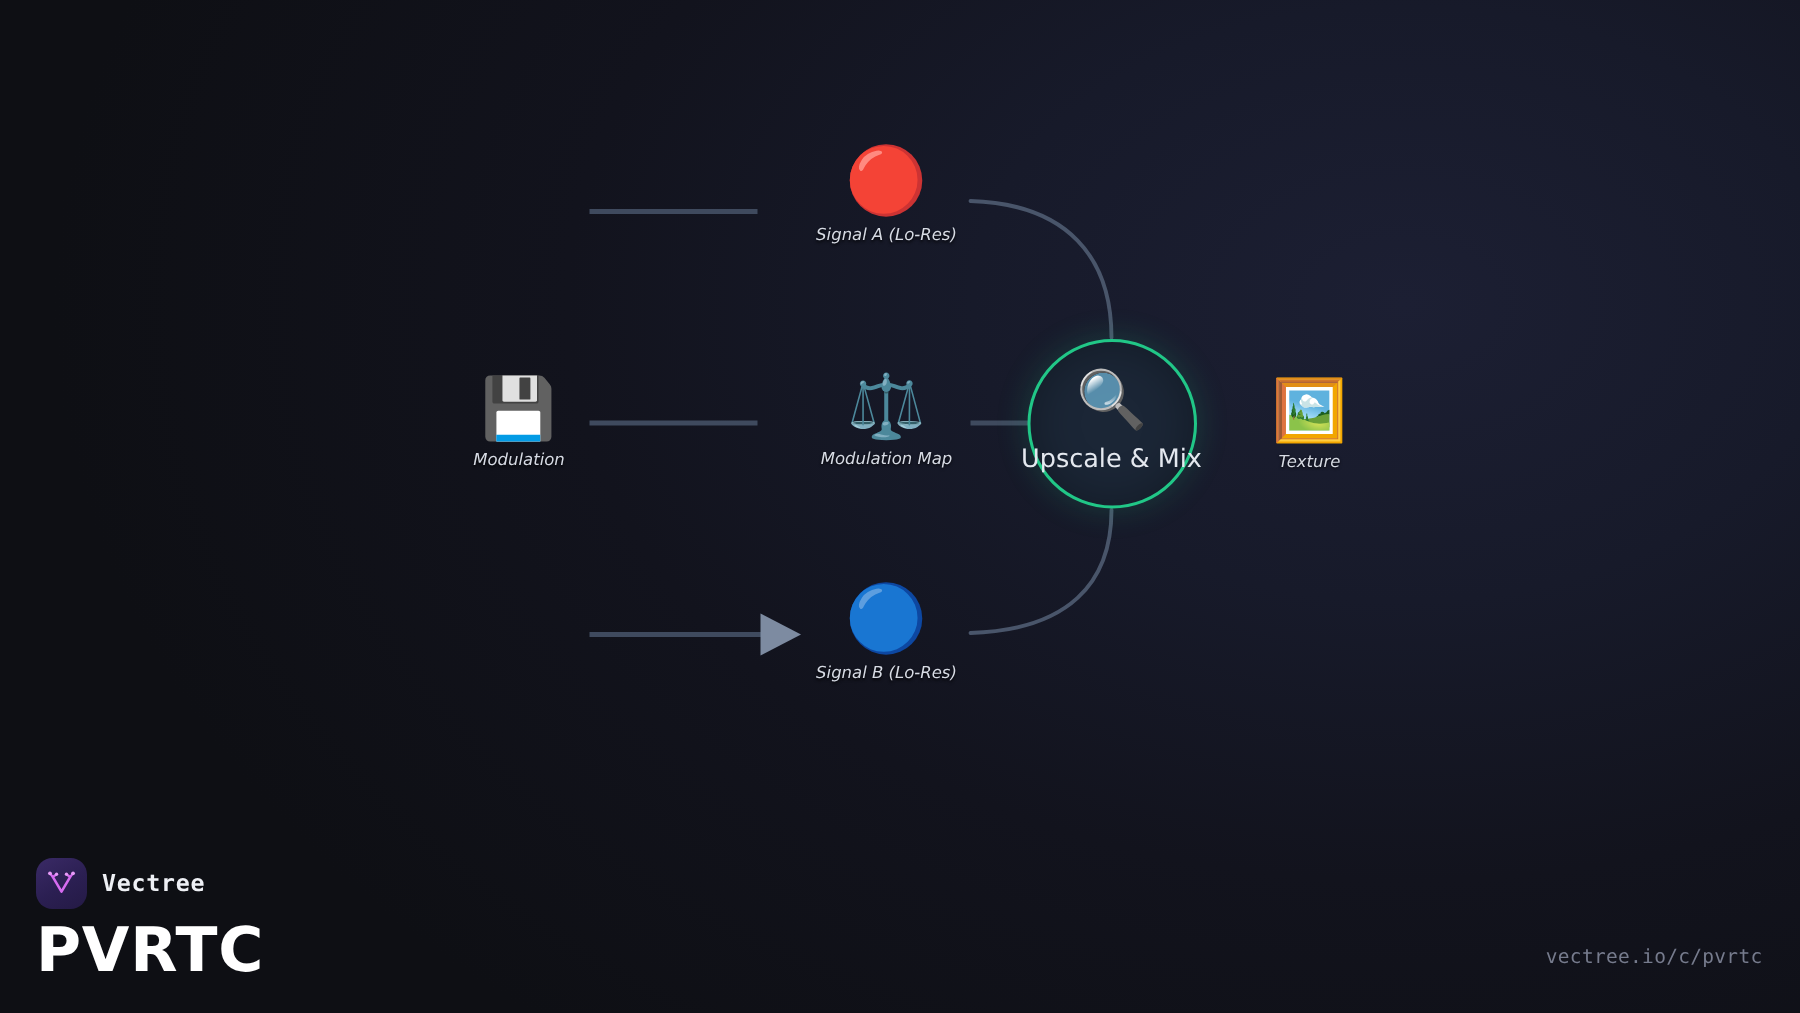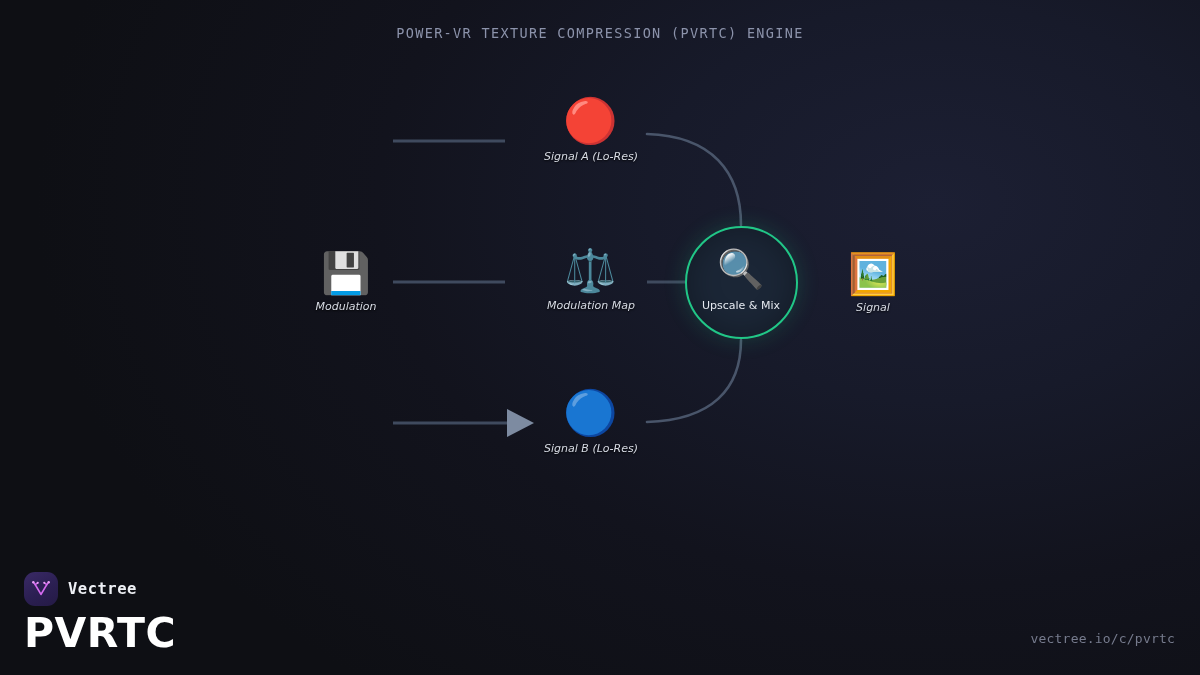--- a/index.html
+++ b/index.html
@@ -92,21 +92,21 @@
     align-items: center;
     justify-content: center;
     box-sizing: border-box;
   }
   #node-focus .glyph {
     font-size: 38px;
     line-height: 1;
     margin-top: -2px;
   }
   #node-focus .node-label {
-    font-size: 11px;
+    font-size: 17px;
     color: #e4e8ef;
     margin-top: 11px;
     white-space: nowrap;
   }
 
   
   #brand {
     position: absolute;
     left: 24px;
     bottom: 20px;
@@ -151,21 +151,20 @@
     font-size: 13px;
     color: #767b8d;
     letter-spacing: .2px;
   }
 </style>
 </head>
 <body>
 
 <div id="stage">
 
-  <div id="title">POWER-VR TEXTURE COMPRESSION (PVRTC) ENGINE</div>
 
   <svg id="graph-edges" viewBox="0 0 1200 675" xmlns="http://www.w3.org/2000/svg">
 
     <line x1="393" y1="141" x2="505" y2="141" stroke="#3f4a5e" stroke-width="3.2" stroke-linecap="butt"></line>
 
     <line x1="393" y1="282" x2="505" y2="282" stroke="#3f4a5e" stroke-width="3.2" stroke-linecap="butt"></line>
 
     <line x1="393" y1="423" x2="508" y2="423" stroke="#3f4a5e" stroke-width="3.2" stroke-linecap="butt"></line>
     <polygon points="507,409 534,423 507,437" fill="#7d8ba1"></polygon>
 
@@ -196,21 +195,21 @@
     <span class="node-label">Signal B (Lo-Res)</span>
   </div>
 
   <div id="node-focus" style="left:741px; top:282px;">
     <span class="glyph">🔍</span>
     <span class="node-label">Upscale &amp; Mix</span>
   </div>
 
   <div class="node" id="node-texture" style="left:873px; top:254px;">
     <span class="glyph">🖼️</span>
-    <span class="node-label">Signal</span>
+    <span class="node-label">Texture</span>
   </div>
 
   <div id="brand">
     <div id="brand-row">
       <div id="brand-logo">
         <svg width="22" height="22" viewBox="0 0 22 22" xmlns="http://www.w3.org/2000/svg">
           <path d="M5.2 6.6 L11 16.4 L16.8 6.6" fill="none" stroke="#d66bf0" stroke-width="1.7" stroke-linecap="round" stroke-linejoin="round"></path>
           <path d="M5.2 6.6 L3.4 4.4 M5.2 6.6 L7.6 5.0" fill="none" stroke="#d66bf0" stroke-width="1.5" stroke-linecap="round"></path>
           <path d="M16.8 6.6 L18.6 4.4 M16.8 6.6 L14.4 5.0" fill="none" stroke="#d66bf0" stroke-width="1.5" stroke-linecap="round"></path>
           <circle cx="3.3" cy="4.2" r="1.25" fill="#e79bf7"></circle>

